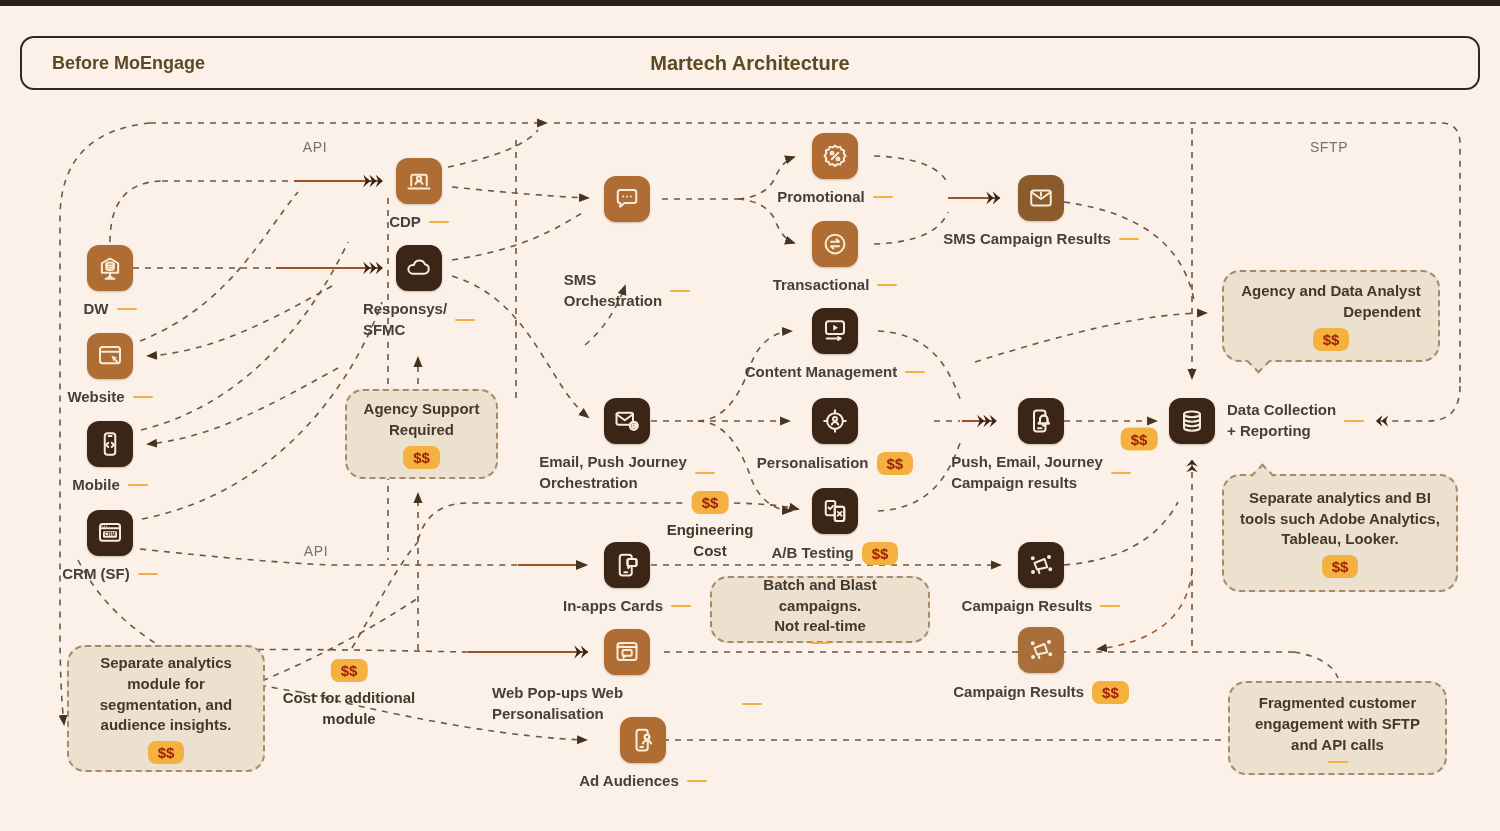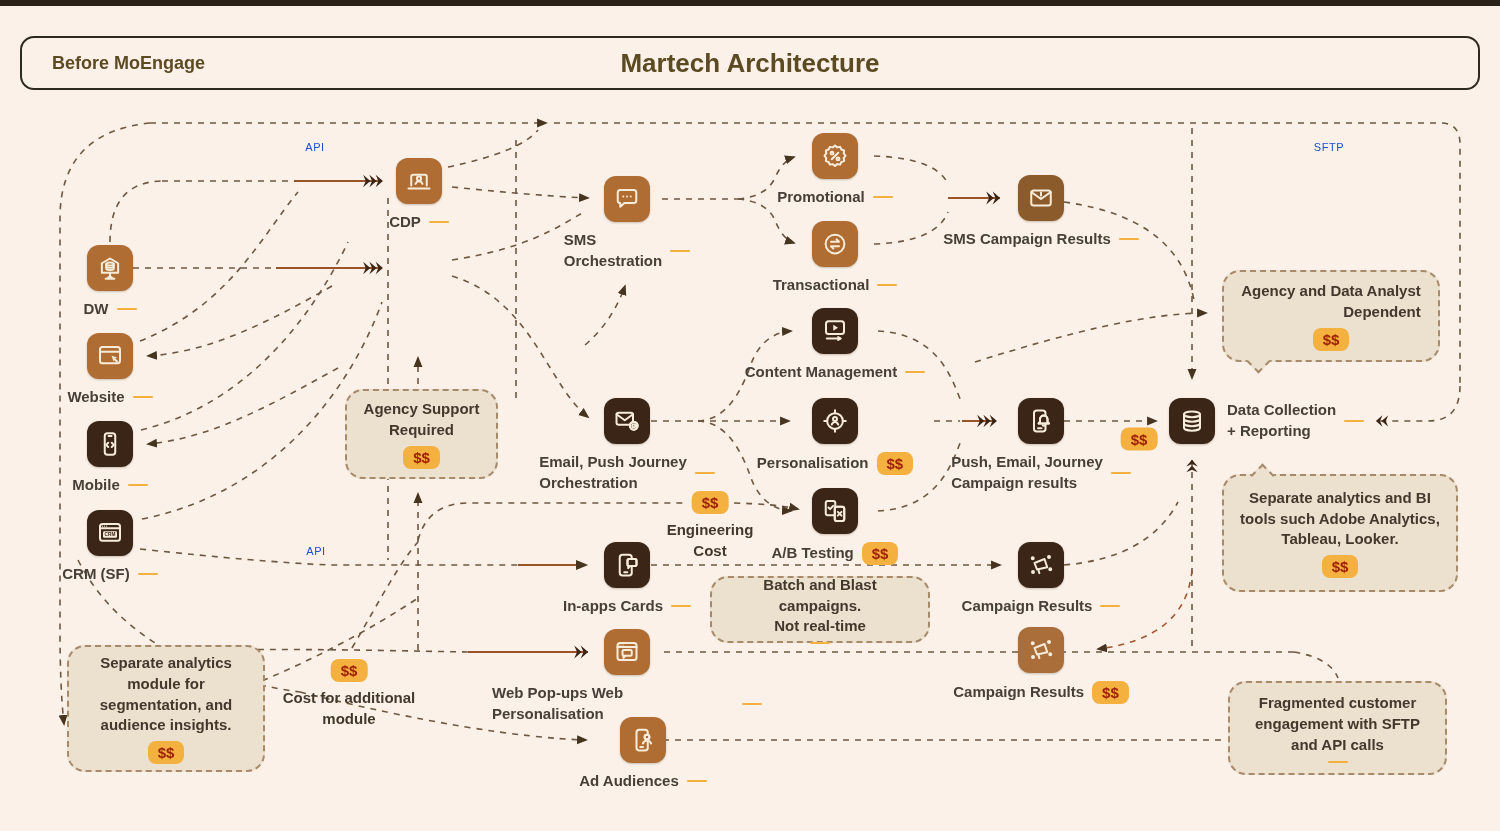--- a/index.html
+++ b/index.html
@@ -2,21 +2,21 @@
 <html><head>
 <meta charset="utf-8">
 <style>
   html,body{margin:0;padding:0;background:#fbf1e8;}
   #stage{position:relative;width:1500px;height:831px;background:#fbf1e8;overflow:hidden;
          font-family:"Liberation Sans",sans-serif;}
   .topedge{position:absolute;top:0;left:0;right:0;height:6px;background:#2a2118;}
   .header{position:absolute;left:20px;right:20px;top:36px;height:50px;border:2.5px solid #2e2921;
           border-radius:14px;display:flex;align-items:center;}
   .header .left{margin-left:30px;font-size:18px;font-weight:700;color:#5c4a22;z-index:2;}
-  .header .title{position:absolute;left:0;right:0;text-align:center;font-size:26px;font-weight:700;color:#5c4a22;}
+  .header .title{position:absolute;left:0;right:0;text-align:center;font-size:20px;font-weight:700;color:#5c4a22;}
   svg.wires{position:absolute;left:0;top:0;width:1500px;height:831px;}
   .d{fill:none;stroke:#6e5740;stroke-width:1.6;stroke-dasharray:6 6;}
   .dr{fill:none;stroke:#a2552c;stroke-width:1.6;stroke-dasharray:6 6;}
   .s{fill:none;stroke:#9c5426;stroke-width:1.8;}
   .node{position:absolute;display:flex;flex-direction:column;align-items:center;width:270px;
         transform:translateX(-50%);}
   .node .icon{width:46px;height:46px;border-radius:12px;display:flex;align-items:center;justify-content:center;
         box-shadow:0 1px 2px rgba(60,35,10,.25);}
   .node .icon svg{width:30px;height:30px;}
   .c-orange{background:#b06d33;} .c-dark{background:#3a2516;} .c-brown{background:#8c5b2b;} .c-orange3{background:#aa6e3a;}
@@ -31,21 +31,21 @@
         flex-direction:column;align-items:center;justify-content:center;gap:5px;padding:8px 10px;box-sizing:border-box;
         font-size:15px;font-weight:600;color:#42382c;text-align:center;line-height:1.38;}
   .callout .ctext{white-space:pre-line;}
   .tail{position:absolute;width:15px;height:15px;background:#ece0cf;transform:rotate(45deg);}
   .tail.b{bottom:-9.5px;border-right:2px dashed #a8896a;border-bottom:2px dashed #a8896a;}
   .tail.t{top:-9.5px;border-left:2px dashed #a8896a;border-top:2px dashed #a8896a;}
   .cost{position:absolute;display:flex;flex-direction:column;align-items:center;gap:5px;transform:translateX(-50%);
         font-size:15px;font-weight:600;color:#42382c;text-align:center;line-height:1.4;}
   .cost .ctext{white-space:pre-line;}
   .floatbadge{position:absolute;transform:translate(-50%,-50%);}
-  .flowlabel{position:absolute;transform:translate(-50%,-50%);font-size:11px;color:#1d4ed8;letter-spacing:.6px;}
+  .flowlabel{position:absolute;transform:translate(-50%,-50%);font-size:14px;color:#737373;letter-spacing:.6px;}
 </style>
 </head>
 <body>
 
 <div id="stage">
   <div class="topedge"></div>
 
   <div class="header">
     <span class="title">Martech Architecture</span>
     <span class="left">Before MoEngage</span>
@@ -189,21 +189,33 @@
           <path d="M3.6 17.9h16.8"></path>
           <circle cx="12" cy="10" r="1.7"></circle>
           <path d="M9.2 14.3c.6-1.5 1.7-2.2 2.8-2.2s2.2.7 2.8 2.2"></path>
         </svg>
       </div>
     <div class="label">
       <span class="txt">CDP</span>
       <span class="badge" hidden=""></span>
     </div>
   </div>
-    <div class="node" style="left: 627px; top: 176px;">
+    <div class="node" style="left: 419px; top: 245px;">
+    <div class="icon c-dark">
+        <svg viewBox="0 0 24 24" fill="none" stroke="#f7ecd9" stroke-width="1.6" stroke-linecap="round" stroke-linejoin="round" xmlns="http://www.w3.org/2000/svg">
+          <path d="M7 16.5a3.5 3.5 0 0 1 0-7c.3 0 .6 0 .9.1A4.6 4.6 0 0 1 16.7 9a3.8 3.8 0 0 1-.2 7.5Z"></path>
+        </svg>
+      </div>
+    <div class="label">
+      <span class="txt">Responsys/
+SFMC</span>
+      <span class="badge" hidden=""></span>
+    </div>
+  </div>
+    <div class="node" style="left: 627px; top: 176px; gap: 40px;">
     <div class="icon c-orange">
         <svg viewBox="0 0 24 24" fill="none" stroke="#f7ecd9" stroke-width="1.6" stroke-linecap="round" stroke-linejoin="round" xmlns="http://www.w3.org/2000/svg">
           <path d="M6.6 4.8h10.8c1.1 0 2 .9 2 2v6.4c0 1.1-.9 2-2 2H10l-3.4 3v-3h-.1c-1.1 0-1.9-.9-1.9-2V6.8c0-1.1.9-2 2-2Z"></path>
           <circle cx="9" cy="10" r=".8" fill="#f7ecd9" stroke="none"></circle>
           <circle cx="12" cy="10" r=".8" fill="#f7ecd9" stroke="none"></circle>
           <circle cx="15" cy="10" r=".8" fill="#f7ecd9" stroke="none"></circle>
         </svg>
       </div>
     <div class="label">
       <span class="txt">SMS

